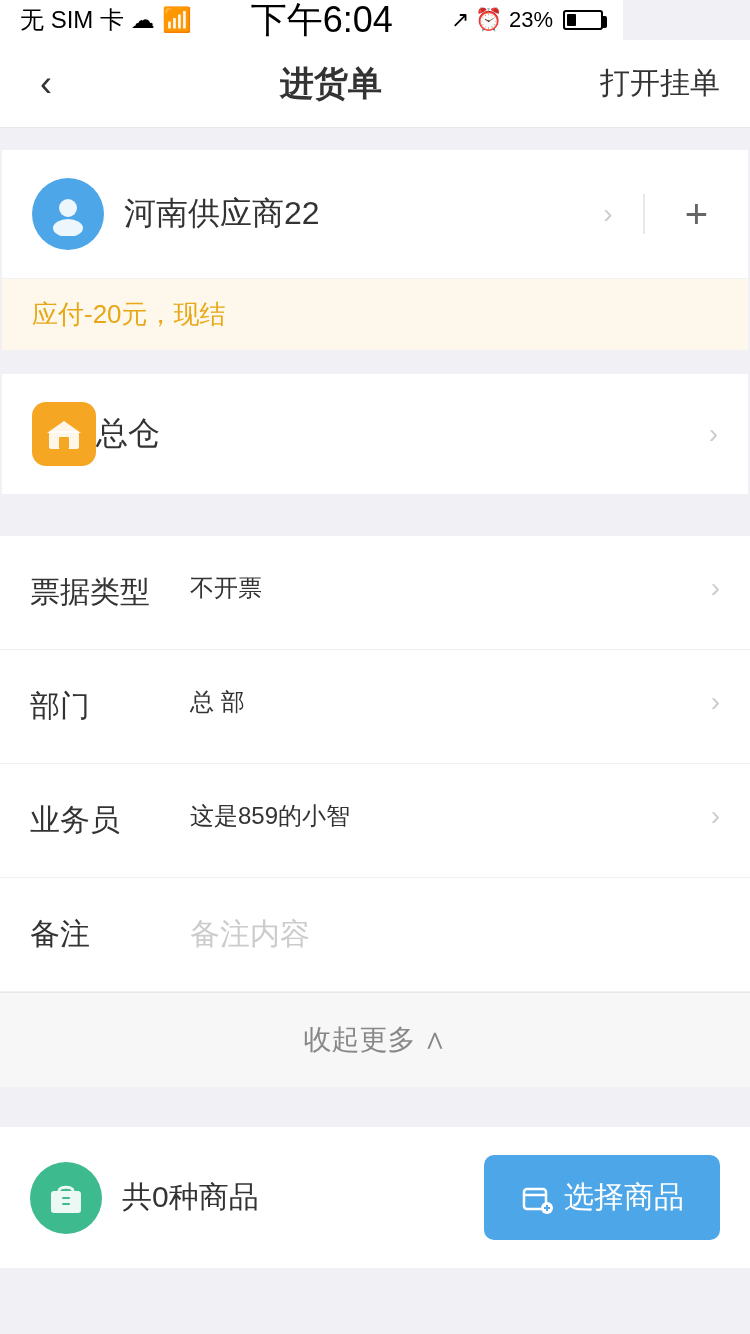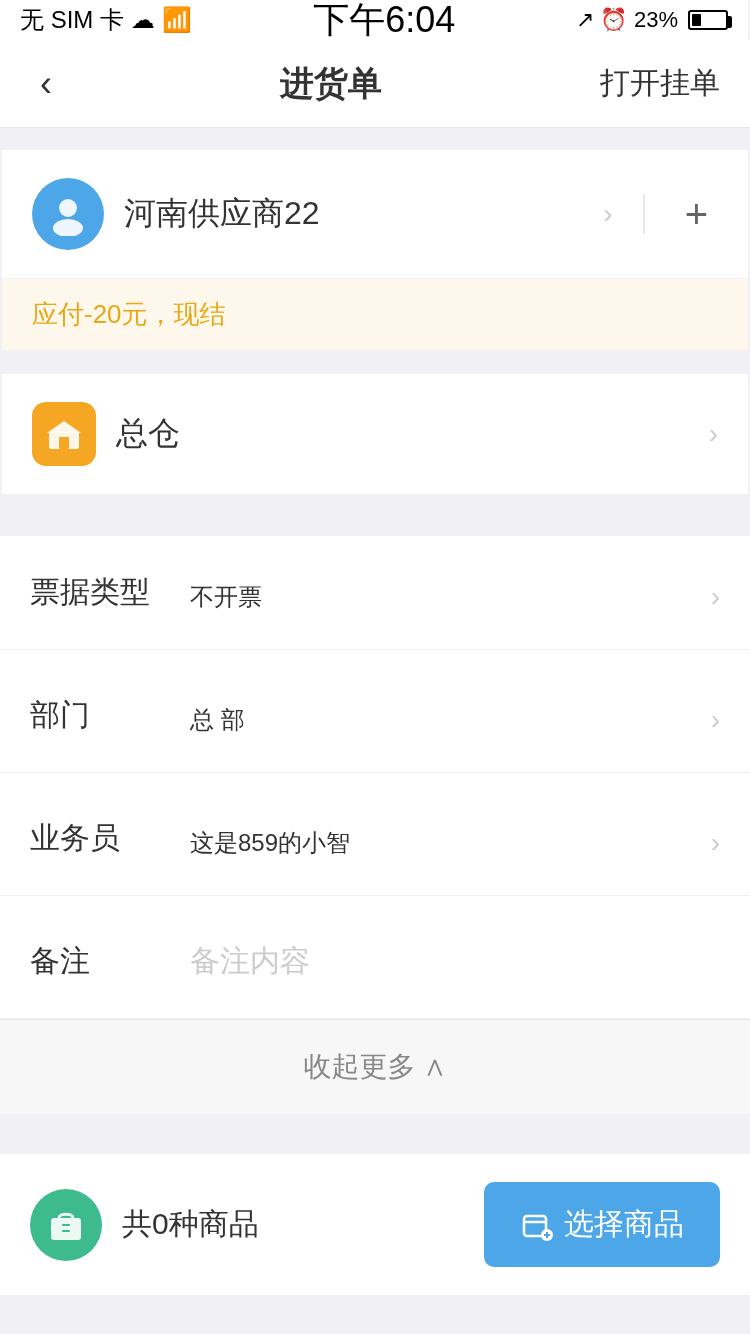--- a/index.html
+++ b/index.html
@@ -7,21 +7,21 @@
     body {
       width: 750px;
       min-height: 1334px;
       font-family: -apple-system, "PingFang SC", "Microsoft YaHei", sans-serif;
       background: #f0f0f5;
       font-size: 28px;
     }
 
     
     .status-bar {
-      width: 748px;
+      width: 623px;
       height: 40px;
       background: #fff;
       display: flex;
       align-items: center;
       justify-content: space-between;
       padding: 0 20px;
       font-size: 24px;
       color: #000;
     }
     .status-left { display: flex; align-items: center; gap: 8px; font-size: 24px; }
@@ -115,21 +115,20 @@
       padding: 18px 30px;
       font-size: 26px;
       color: #e6a817;
     }
 
     
     .warehouse-row {
       display: flex;
       align-items: center;
       padding: 28px 30px;
-      gap: 20px;
     }
     .warehouse-icon {
       width: 64px;
       height: 64px;
       border-radius: 14px;
       background: #f5a623;
       display: flex;
       align-items: center;
       justify-content: center;
       flex-shrink: 0;
@@ -145,25 +144,24 @@
       font-size: 28px;
     }
 
     
     .form-section {
       background: #fff;
       margin-top: 20px;
     }
     .form-row {
       display: flex;
-      align-items: flex-end;
+      align-items: flex-start;
       padding: 36px 30px;
       border-bottom: 1px solid #f0f0f5;
       min-height: 100px;
-      margin-top: 9px;
     }
     .form-row:last-child { border-bottom: none; }
     .form-label {
       font-size: 30px;
       color: #333;
       width: 140px;
       flex-shrink: 0;
     }
     .form-value {
       flex: 1;

